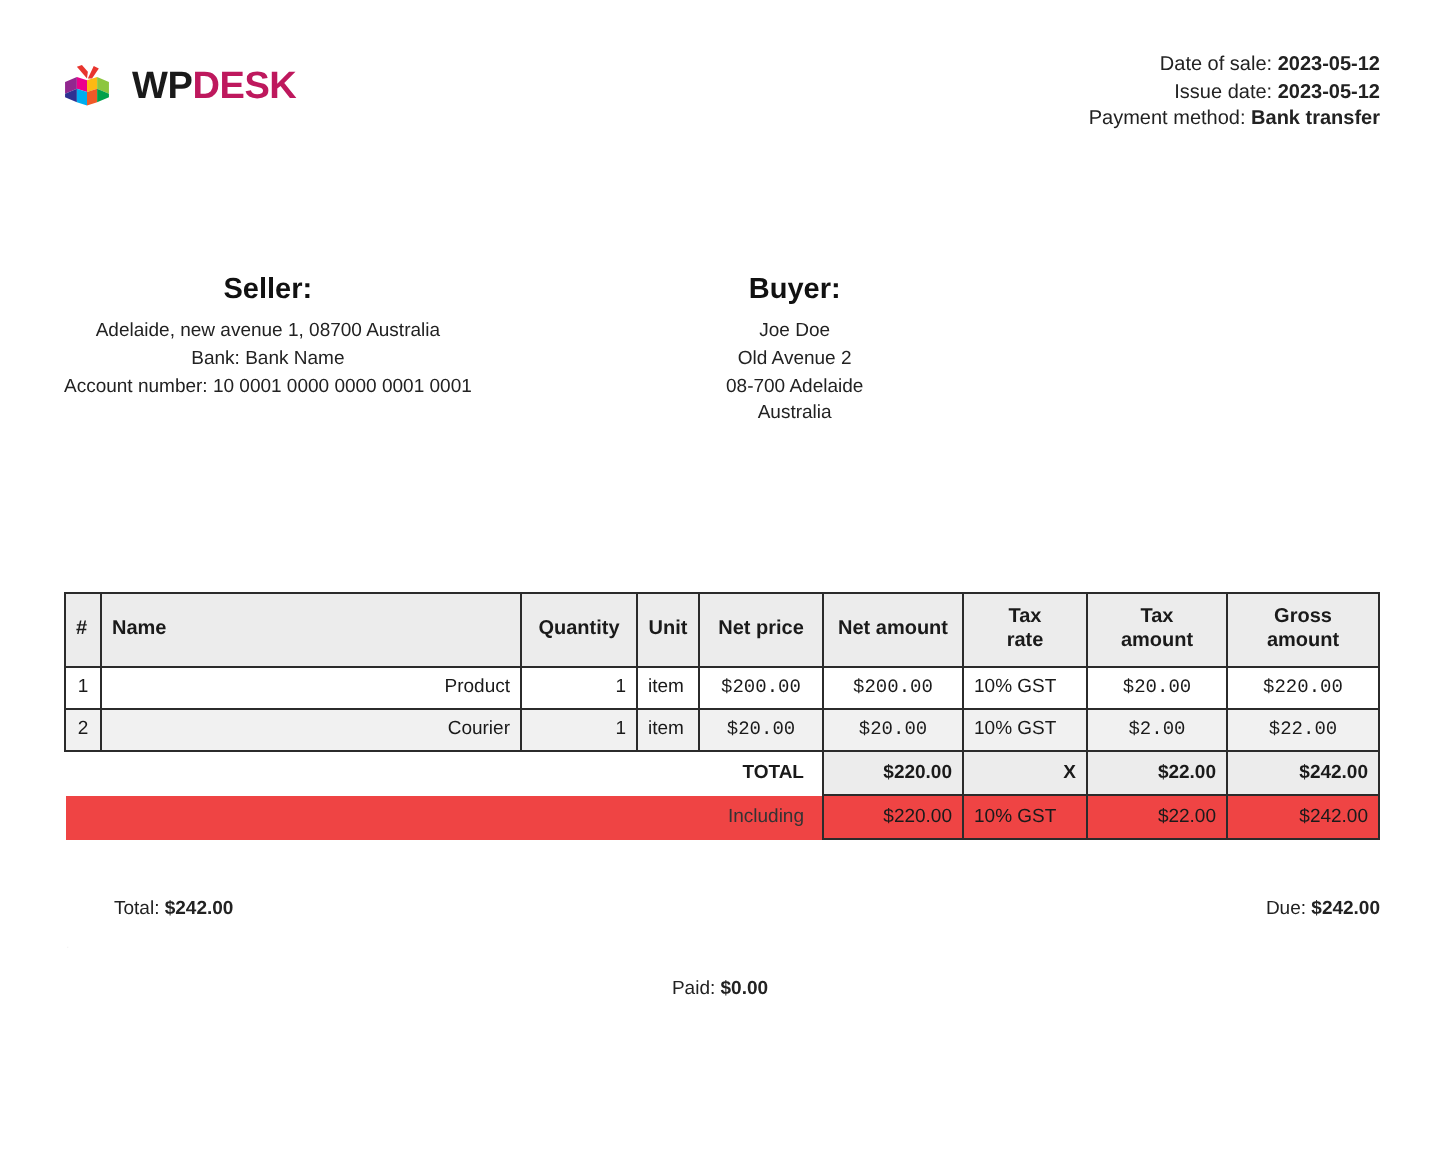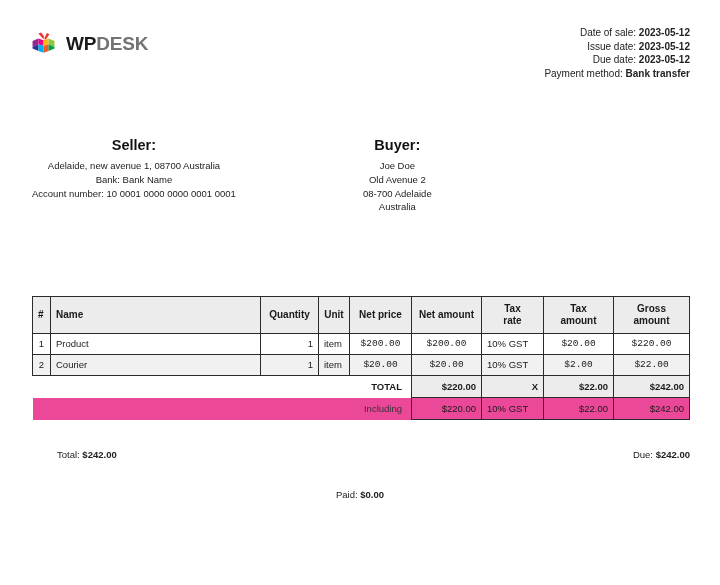--- a/index.html
+++ b/index.html
@@ -51,21 +51,21 @@
     line-height: 1;
     white-space: nowrap;
   }
   .brand-text .wp {
     font-weight: bold;
     color: #1a1a1a;
     text-align: right;
   }
   .brand-text .desk {
     font-weight: bold;
-    color: #737373;
+    color: #be185d;
   }
 
   .meta {
     position: absolute;
     right: 0;
     top: 0;
     text-align: right;
     font-size: 10px;
     line-height: 13.5px;
     color: #222;
@@ -154,21 +154,21 @@
   table.items thead th.th-name {
     text-align: left;
   }
   tbody tr.item-row td {
     height: 21px;
   }
   tbody tr.item-row.alt td {
     background: #f1f1f1;
   }
   td.c-idx { text-align: center; width: 18px; }
-  td.c-name { text-align: left; }
+  td.c-name { text-align: right; }
   td.c-qty { text-align: right; }
   td.c-unit { text-align: left; }
   td.c-num { text-align: center; font-family: Liberation Mono, monospace; }
   td.c-tax { text-align: left; }
 
   
   col.w-idx    { width: 18px; }
   col.w-name   { width: 210px; }
   col.w-qty    { width: 58px; }
   col.w-unit   { width: 31px; }
@@ -196,21 +196,21 @@
     height: 22px;
   }
   tr.sum.total td.blank,
   tr.sum.total td.sum-label {
     background: transparent;
   }
   tr.sum.total td.sum-label {
     font-weight: bold;
   }
   tr.sum.including td {
-    background: #ec4899;
+    background: #ef4444;
     height: 22px;
   }
   tr.sum.including td.sum-label {
     font-weight: normal;
     color: #333;
   }
   td.s-num { text-align: right; }
   td.s-taxrate { text-align: left; }
   td.s-x { text-align: right; font-weight: bold; }
 
@@ -268,24 +268,20 @@
       </span>
     </div>
 
     <div class="meta">
       <div class="row">
         <span class="label">Date of sale:</span>
         <span class="value">2023-05-12</span>
       </div>
       <div class="row">
         <span class="label">Issue date:</span>
-        <span class="value">2023-05-12</span>
-      </div>
-      <div class="row">
-        <span class="label">Due date:</span>
         <span class="value">2023-05-12</span>
       </div>
       <div class="row">
         <span class="label">Payment method:</span>
         <span class="value">Bank transfer</span>
       </div>
     </div>
   </div>
 
   <div class="parties">

